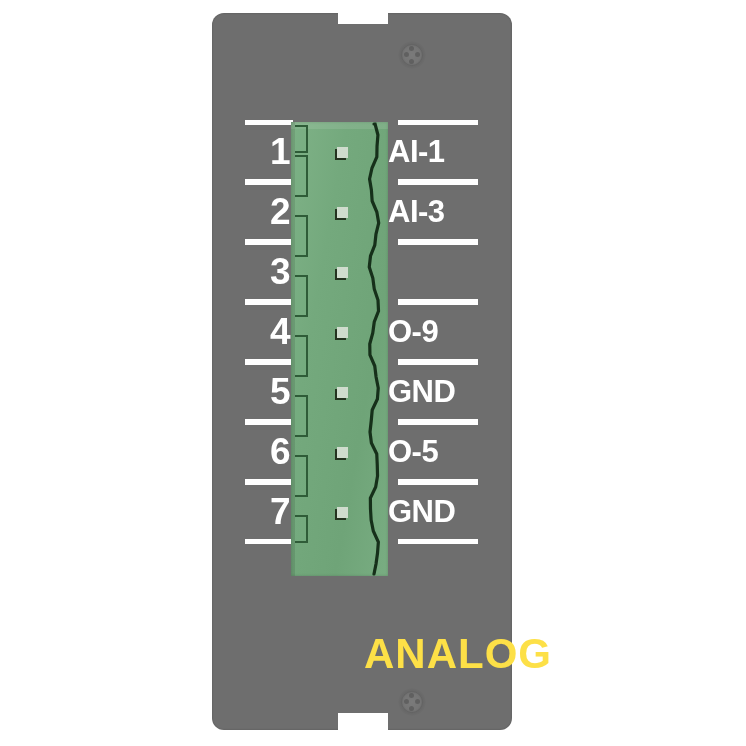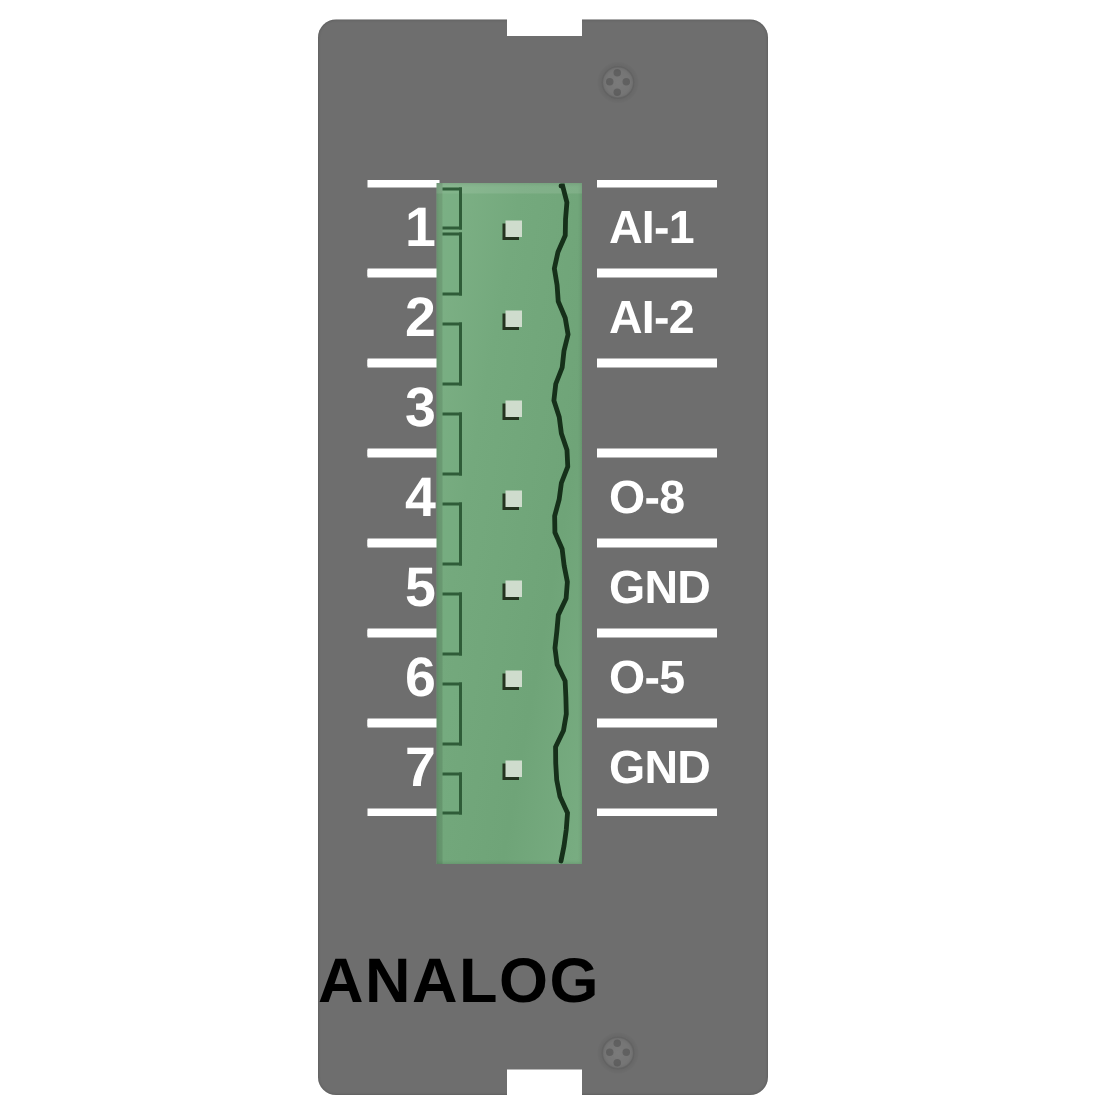--- a/index.html
+++ b/index.html
@@ -110,21 +110,21 @@
     text-align: right;
     color: #ffffff;
     font-size: 37px;
     font-weight: bold;
     line-height: 44px;
     letter-spacing: -0.5px;
   }
 
   .pin-label {
     position: absolute;
-    left: 194px;
+    left: 176px;
     top: 8px;
     width: 100px;
     text-align: left;
     color: #ffffff;
     font-size: 31px;
     font-weight: bold;
     line-height: 44px;
     letter-spacing: -0.5px;
     white-space: nowrap;
   }
@@ -182,22 +182,22 @@
     height: 454px;
     overflow: visible;
   }
 
   
   #module-title {
     position: absolute;
     left: 0;
     top: 617px;
     width: 340px;
-    text-align: left;
-    color: #000000;
+    text-align: right;
+    color: #fde047;
     font-size: 42px;
     font-weight: bold;
     letter-spacing: 1px;
   }
 </style>
 </head>
 <body>
 
 <div id="stage">
 
@@ -220,36 +220,36 @@
           <div class="rule right bottom"></div>
           <div class="pin-number">1</div>
           <div class="pin-label">AI-1</div>
         </div>
         <div class="row" style="top: 60px;">
           <div class="rule left top"></div>
           <div class="rule left bottom"></div>
           <div class="rule right top"></div>
           <div class="rule right bottom"></div>
           <div class="pin-number">2</div>
-          <div class="pin-label">AI-2</div>
+          <div class="pin-label">AI-3</div>
         </div>
         <div class="row" style="top: 120px;">
           <div class="rule left top"></div>
           <div class="rule left bottom"></div>
           <div class="rule right top"></div>
           <div class="rule right bottom"></div>
           <div class="pin-number">3</div>
         </div>
         <div class="row" style="top: 180px;">
           <div class="rule left top"></div>
           <div class="rule left bottom"></div>
           <div class="rule right top"></div>
           <div class="rule right bottom"></div>
           <div class="pin-number">4</div>
-          <div class="pin-label">O-8</div>
+          <div class="pin-label">O-9</div>
         </div>
         <div class="row" style="top: 240px;">
           <div class="rule left top"></div>
           <div class="rule left bottom"></div>
           <div class="rule right top"></div>
           <div class="rule right bottom"></div>
           <div class="pin-number">5</div>
           <div class="pin-label">GND</div>
         </div>
         <div class="row" style="top: 300px;">

